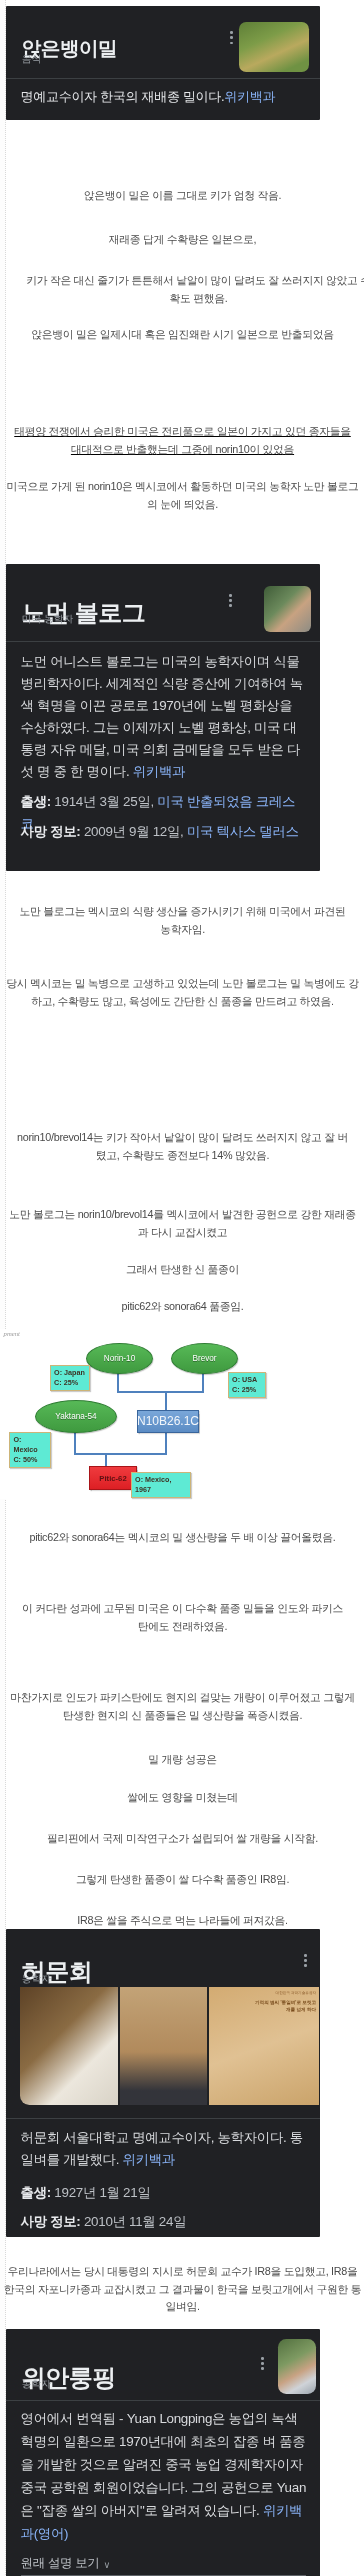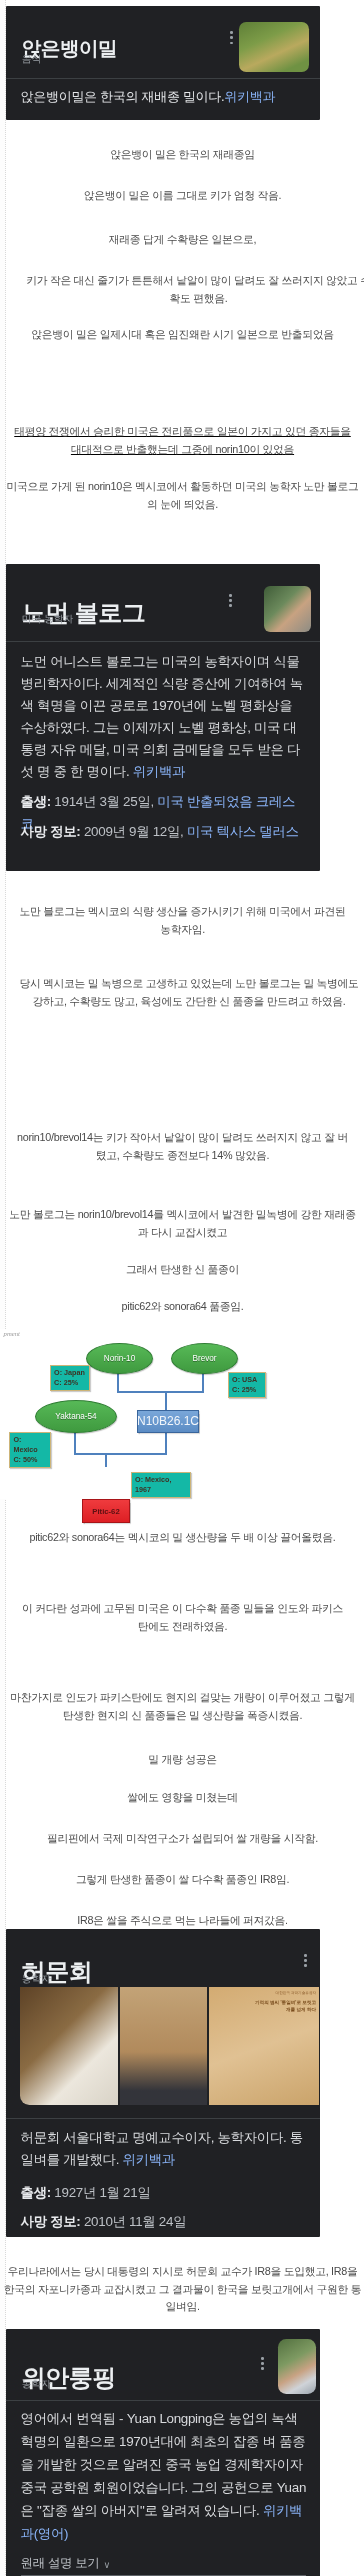--- a/index.html
+++ b/index.html
@@ -27,21 +27,21 @@
 
   
   .img-row-item{position:absolute;top:0;height:100%;background-size:cover;}
   .poster-text{position:absolute;right:3.1px;top:13.4px;width:62px;font-size:4.6px;line-height:6.2px;color:#7a4d1e;text-align:right;font-weight:bold;}
   .poster-badge{position:absolute;right:3.1px;top:4.1px;font-size:3.6px;color:#8a5a2a;}
 
   
   .diagram{position:absolute;left:0;width:365px;background:#fff;}
   .dg-frag{position:absolute;font-size:6.7px;color:#9b9b9b;font-style:italic;font-family:"Liberation Serif",serif;}
   .ellipse{position:absolute;background:linear-gradient(180deg,#57b957,#3f9a3f);border:0.5px solid #2f7d33;border-radius:50%;box-shadow:0.5px 1px 1px rgba(0,0,0,0.25);display:flex;align-items:center;justify-content:center;color:#fff;font-size:8.2px;text-shadow:0 0.5px 0.5px rgba(0,0,0,0.35);}
-  .notebox{position:absolute;background:#14b8a6;border:0.5px solid #cdb478;box-shadow:1px 1px 1px rgba(0,0,0,0.2);color:#3d3426;font-size:7.2px;line-height:9.8px;padding:2.1px 3.1px;white-space:pre-line;font-weight:bold;}
+  .notebox{position:absolute;background:#5eead4;border:0.5px solid #cdb478;box-shadow:1px 1px 1px rgba(0,0,0,0.2);color:#3d3426;font-size:7.2px;line-height:9.8px;padding:2.1px 3.1px;white-space:pre-line;font-weight:bold;}
   .bluebox{position:absolute;background:linear-gradient(180deg,#7aa7d9,#5b8cc4);border:0.5px solid #39659b;display:flex;align-items:center;justify-content:center;color:#f2f6fb;font-size:12px;box-shadow:0.5px 1px 1px rgba(0,0,0,0.25);}
   .redbox{position:absolute;background:linear-gradient(180deg,#ef3b3e,#dd1f24);border:0.5px solid #a81418;display:flex;align-items:center;justify-content:center;color:#5c1012;font-size:7.7px;font-weight:bold;box-shadow:0.5px 1px 1px rgba(0,0,0,0.25);}
   .conn{position:absolute;background:#4f81bd;}
   .chevron{display:inline-block;transform:translateY(1px);font-size:9.3px;color:#9aa0a6;margin-left:4.1px;}
 </style>
 </head>
 <body>
 
 <div class="page">
   <div class="edge-strip"></div>
@@ -50,21 +50,21 @@
     <h1 class="title" style="top:15.5px;font-size:19.6px;">앉은뱅이밀</h1>
     <div class="subtitle" style="top:47px;">음식</div>
     <div class="more-vert" style="left:224px;top:25px;">
         <i></i>
         <i></i>
         <i></i>
       </div>
     <div class="thumb" style="left:233px;top:15.5px;width:70px;height:50px;background:linear-gradient(155deg,#5e7f37 0%,#7d9c48 35%,#b9a95e 60%,#6f9243 85%);"></div>
     <div class="divider" style="top:72px;"></div>
     <div class="desc" style="top:81px;width:289px;font-size:13px;line-height:20.6px;color:#e4e6e9;">
-      <span>앉은뱅이밀은 한국의 재배종 밀이다.</span><span class="link">위키백과</span>
+      <span>명예교수이자 한국의 재배종 밀이다.</span><span class="link">위키백과</span>
     </div>
   </section>
 
   <section class="card" style="top:564px;height:307px;">
     <h1 class="title" style="top:16.5px;">노먼 볼로그</h1>
     <div class="subtitle" style="top:49px;">미국 농학자</div>
     <div class="more-vert" style="left:223px;top:30px;">
         <i></i>
         <i></i>
         <i></i>
@@ -145,35 +145,32 @@
       </div>
     <div class="ellipse" style="left:171px;top:14.4px;width:65px;height:29px;">
         <span>Brevor</span>
       </div>
     <div class="ellipse" style="left:35px;top:71px;width:80px;height:31px;">
         <span>Yaktana-54</span>
       </div>
     <div class="bluebox" style="left:137px;top:81px;width:60px;height:20.6px;">
         <span>N10B26.1C</span>
       </div>
-    <div class="redbox" style="left:82px;top:137px;width:46px;height:22px;margin-top:33px;">
+    <div class="redbox" style="left:89px;top:137px;width:46px;height:22px;">
         <span>Pitic-62</span>
       </div>
     <div class="notebox" style="left:50px;top:36px;width:32px;">O: Japan
 C: 25%</div>
     <div class="notebox" style="left:228px;top:43px;width:30px;">O: USA
 C: 25%</div>
     <div class="notebox" style="left:9.3px;top:103px;width:34px;">O: Mexico
 C: 50%</div>
     <div class="notebox" style="left:131px;top:143px;width:52px;">O: Mexico, 1967</div>
   </div>
 
-  <div class="para" style="top:146px;">
-      <span style="max-width:361px;">앉은뱅이 밀은 한국의 재래종임</span>
-    </div>
   <div class="para" style="top:187px;">
       <span style="max-width:361px;">앉은뱅이 밀은 이름 그대로 키가 엄청 작음.</span>
     </div>
   <div class="para" style="top:231px;">
       <span style="max-width:361px;">재래종 답게 수확량은 일본으로,</span>
     </div>
   <div class="para" style="top:272px;padding-left:16px;">
       <span style="max-width:355px;">키가 작은 대신 줄기가 튼튼해서 낱알이 많이 달려도 잘 쓰러지지 않았고 수확도 편했음.</span>
     </div>
   <div class="para" style="top:326px;">
@@ -182,27 +179,27 @@
   <div class="para" style="top:423px;text-decoration:underline;">
       <span style="max-width:340px;">태평양 전쟁에서 승리한 미국은 전리품으로 일본이 가지고 있던 종자들을 대대적으로 반출했는데 그중에 norin10이 있었음</span>
     </div>
   <div class="para" style="top:478px;">
       <span style="max-width:355px;">미국으로 가게 된 norin10은 멕시코에서 활동하던 미국의 농학자 노만 볼로그의 눈에 띄었음.</span>
     </div>
   <div class="para" style="top:903px;">
       <span style="max-width:330px;">노만 블로그는 멕시코의 식량 생산을 증가시키기 위해 미국에서 파견된 농학자임.</span>
     </div>
   <div class="para" style="top:975px;">
-      <span style="max-width:355px;margin-left:13px;">당시 멕시코는 밀 녹병으로 고생하고 있었는데 노만 볼로그는 밀 녹병에도 강하고, 수확량도 많고, 육성에도 간단한 신 품종을 만드려고 하였음.</span>
+      <span style="max-width:355px;">당시 멕시코는 밀 녹병으로 고생하고 있었는데 노만 볼로그는 밀 녹병에도 강하고, 수확량도 많고, 육성에도 간단한 신 품종을 만드려고 하였음.</span>
     </div>
   <div class="para" style="top:1129px;">
       <span style="max-width:340px;">norin10/brevol14는 키가 작아서 낱알이 많이 달려도 쓰러지지 않고 잘 버텼고, 수확량도 종전보다 14% 많았음.</span>
     </div>
   <div class="para" style="top:1206px;">
-      <span style="max-width:350px;">노만 볼로그는 norin10/brevol14를 멕시코에서 발견한 밀녹병에 강한 재래종과 다시 교잡시켰고</span>
+      <span style="max-width:350px;">노만 볼로그는 norin10/brevol14를 멕시코에서 발견한 공헌으로 강한 재래종과 다시 교잡시켰고</span>
     </div>
   <div class="para" style="top:1261px;">
       <span style="max-width:361px;">그래서 탄생한 신 품종이</span>
     </div>
   <div class="para" style="top:1298px;">
       <span style="max-width:361px;">pitic62와 sonora64 품종임.</span>
     </div>
   <div class="para" style="top:1529px;">
       <span style="max-width:355px;">pitic62와 sonora64는 멕시코의 밀 생산량을 두 배 이상 끌어올렸음.</span>
     </div>

